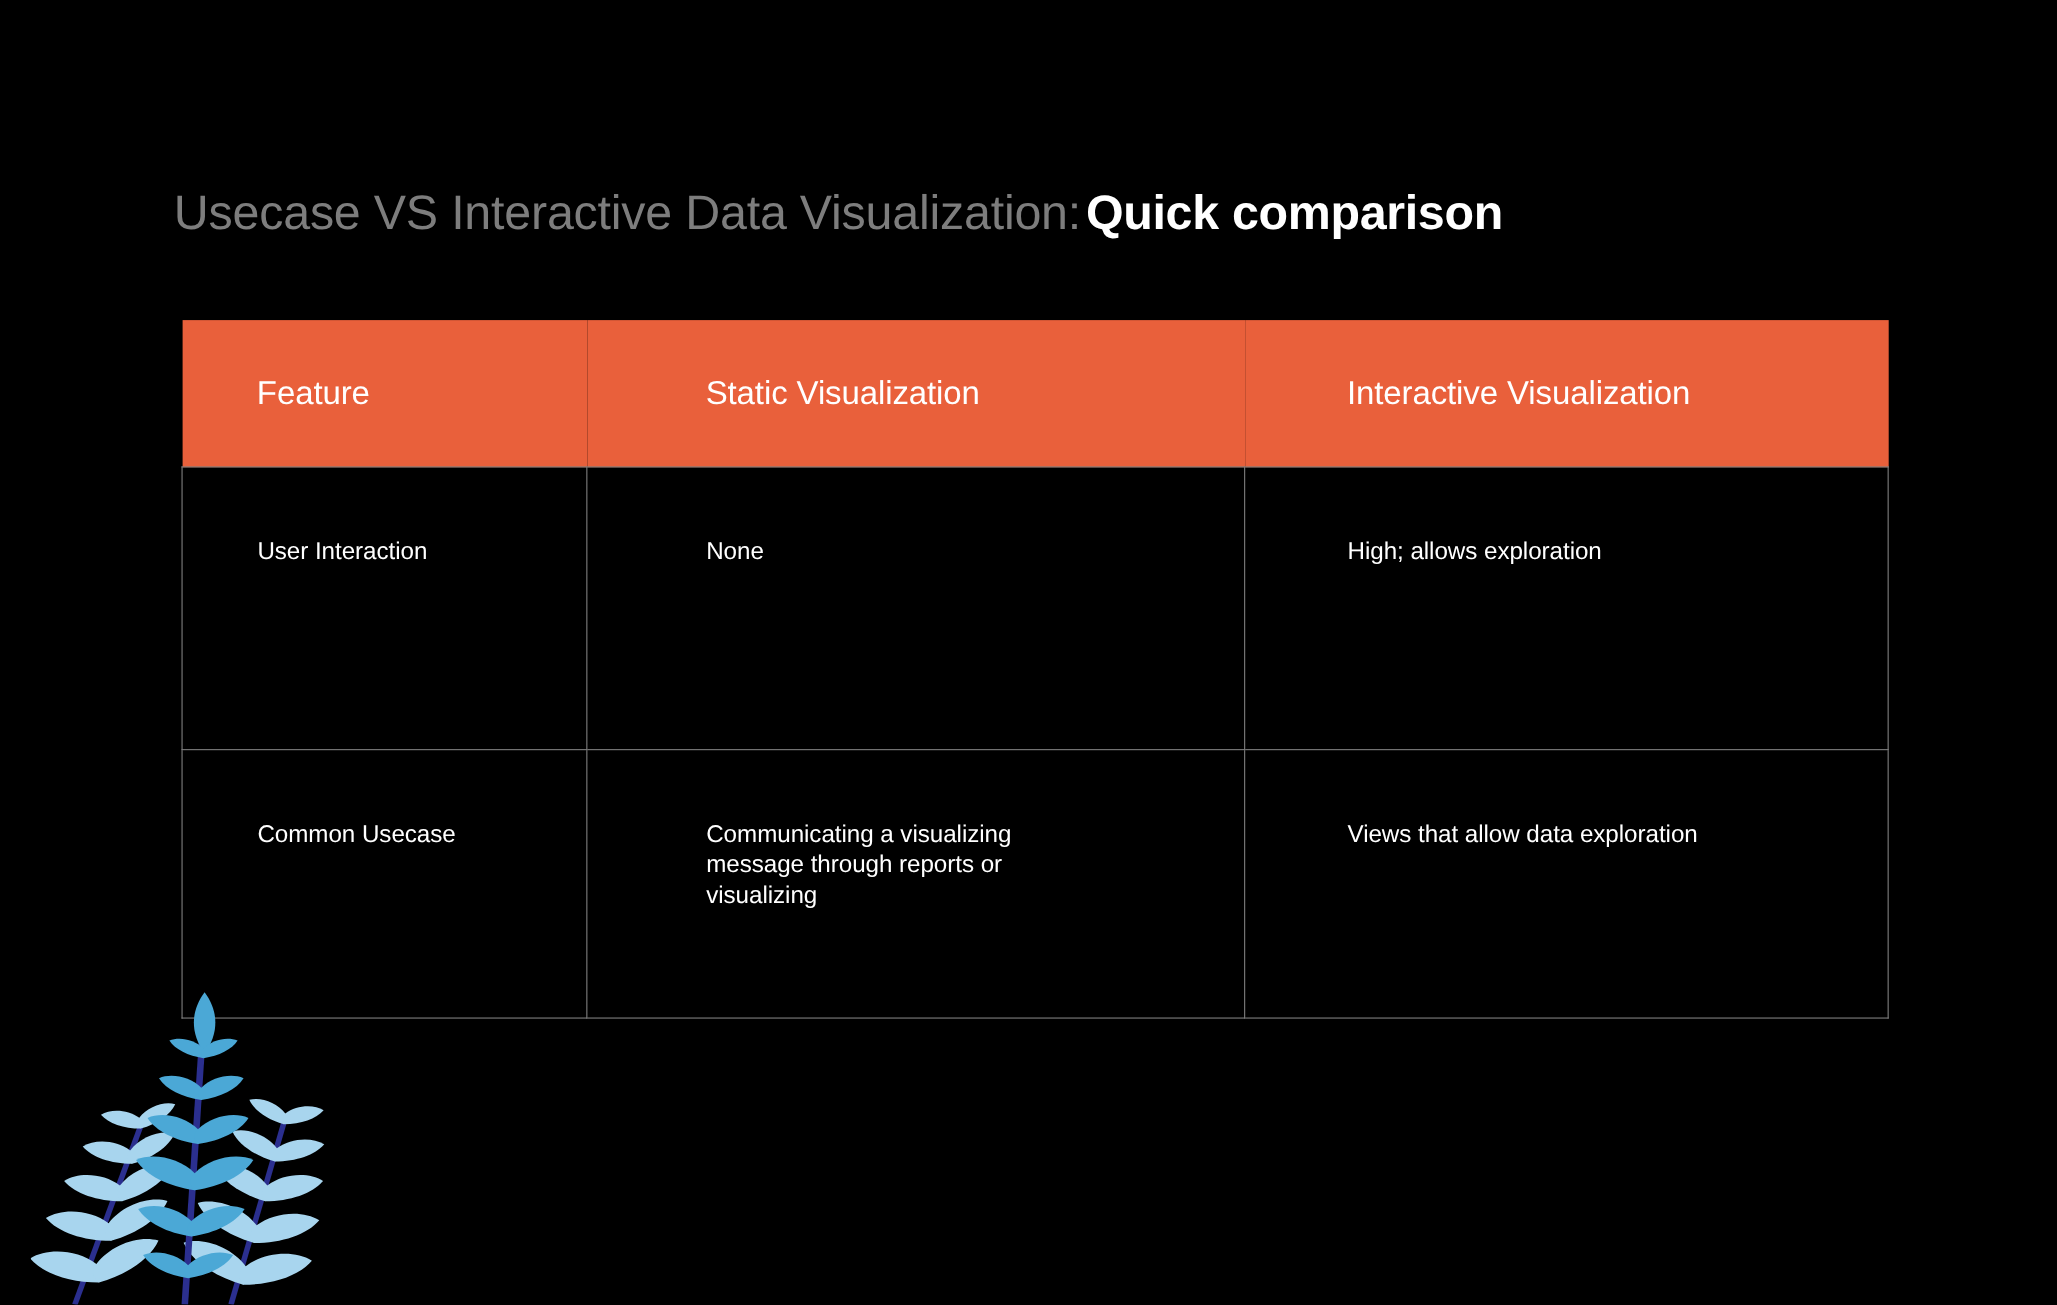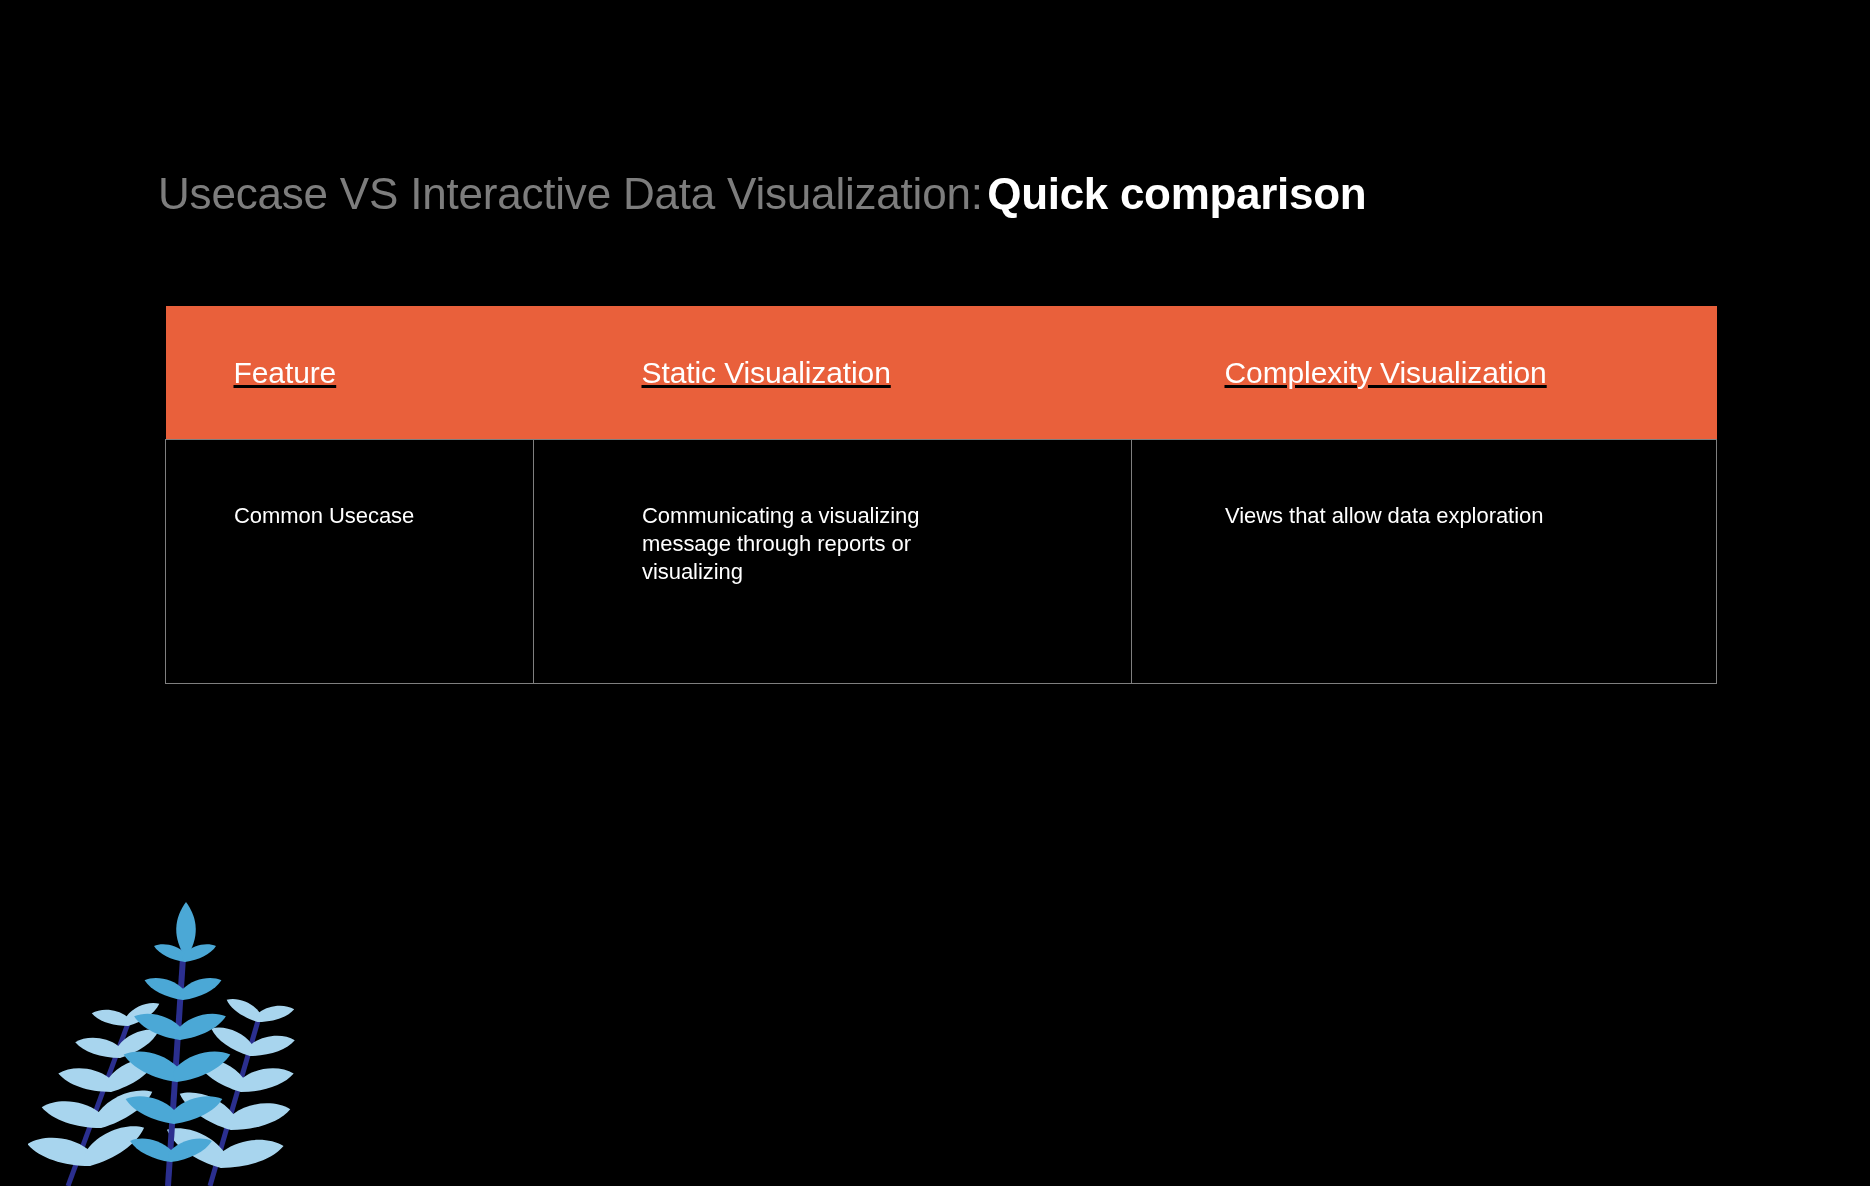--- a/index.html
+++ b/index.html
@@ -42,25 +42,24 @@
     font-weight: 700;
     color: #ffffff;
     letter-spacing: -0.3px;
     margin-top: 12px;
   }
 
   
   .comparison-table {
     position: absolute;
     left: 165px;
-    top: 306px;
+    top: 291px;
     width: 1551px;
     border-collapse: collapse;
     table-layout: fixed;
-    text-decoration: underline;
   }
   .comparison-table col.c1 { width: 368px; }
   .comparison-table col.c2 { width: 598px; }
   .comparison-table col.c3 { width: 585px; }
 
   .comparison-table thead th {
     background: #e9603b;
     color: #ffffff;
     font-size: 30px;
     font-weight: 400;
@@ -120,25 +119,34 @@
   <table class="comparison-table">
     <colgroup>
       <col class="c1">
         <col class="c2">
         <col class="c3">
     </colgroup>
     <thead>
       <tr>
         <th class="h1">Feature</th>
         <th class="h2">Static Visualization</th>
-        <th class="h3">Complexity Visualization</th>
+        <th class="h3">Interactive Visualization</th>
       </tr>
     </thead>
     <tbody>
 
+      <tr class="r1">
+        <td class="cell-feature">User Interaction</td>
+        <td class="cell-static">
+          <span class="cell-line">None</span>
+        </td>
+        <td class="cell-inter">
+          <span class="cell-line">High; allows exploration</span>
+        </td>
+      </tr>
 
 
       <tr class="r3">
         <td class="cell-feature">Common Usecase</td>
         <td class="cell-static">
           <span class="cell-line">Communicating a visualizing</span>
           <span class="cell-line">message through reports or</span>
           <span class="cell-line">visualizing</span>
         </td>
         <td class="cell-inter">

